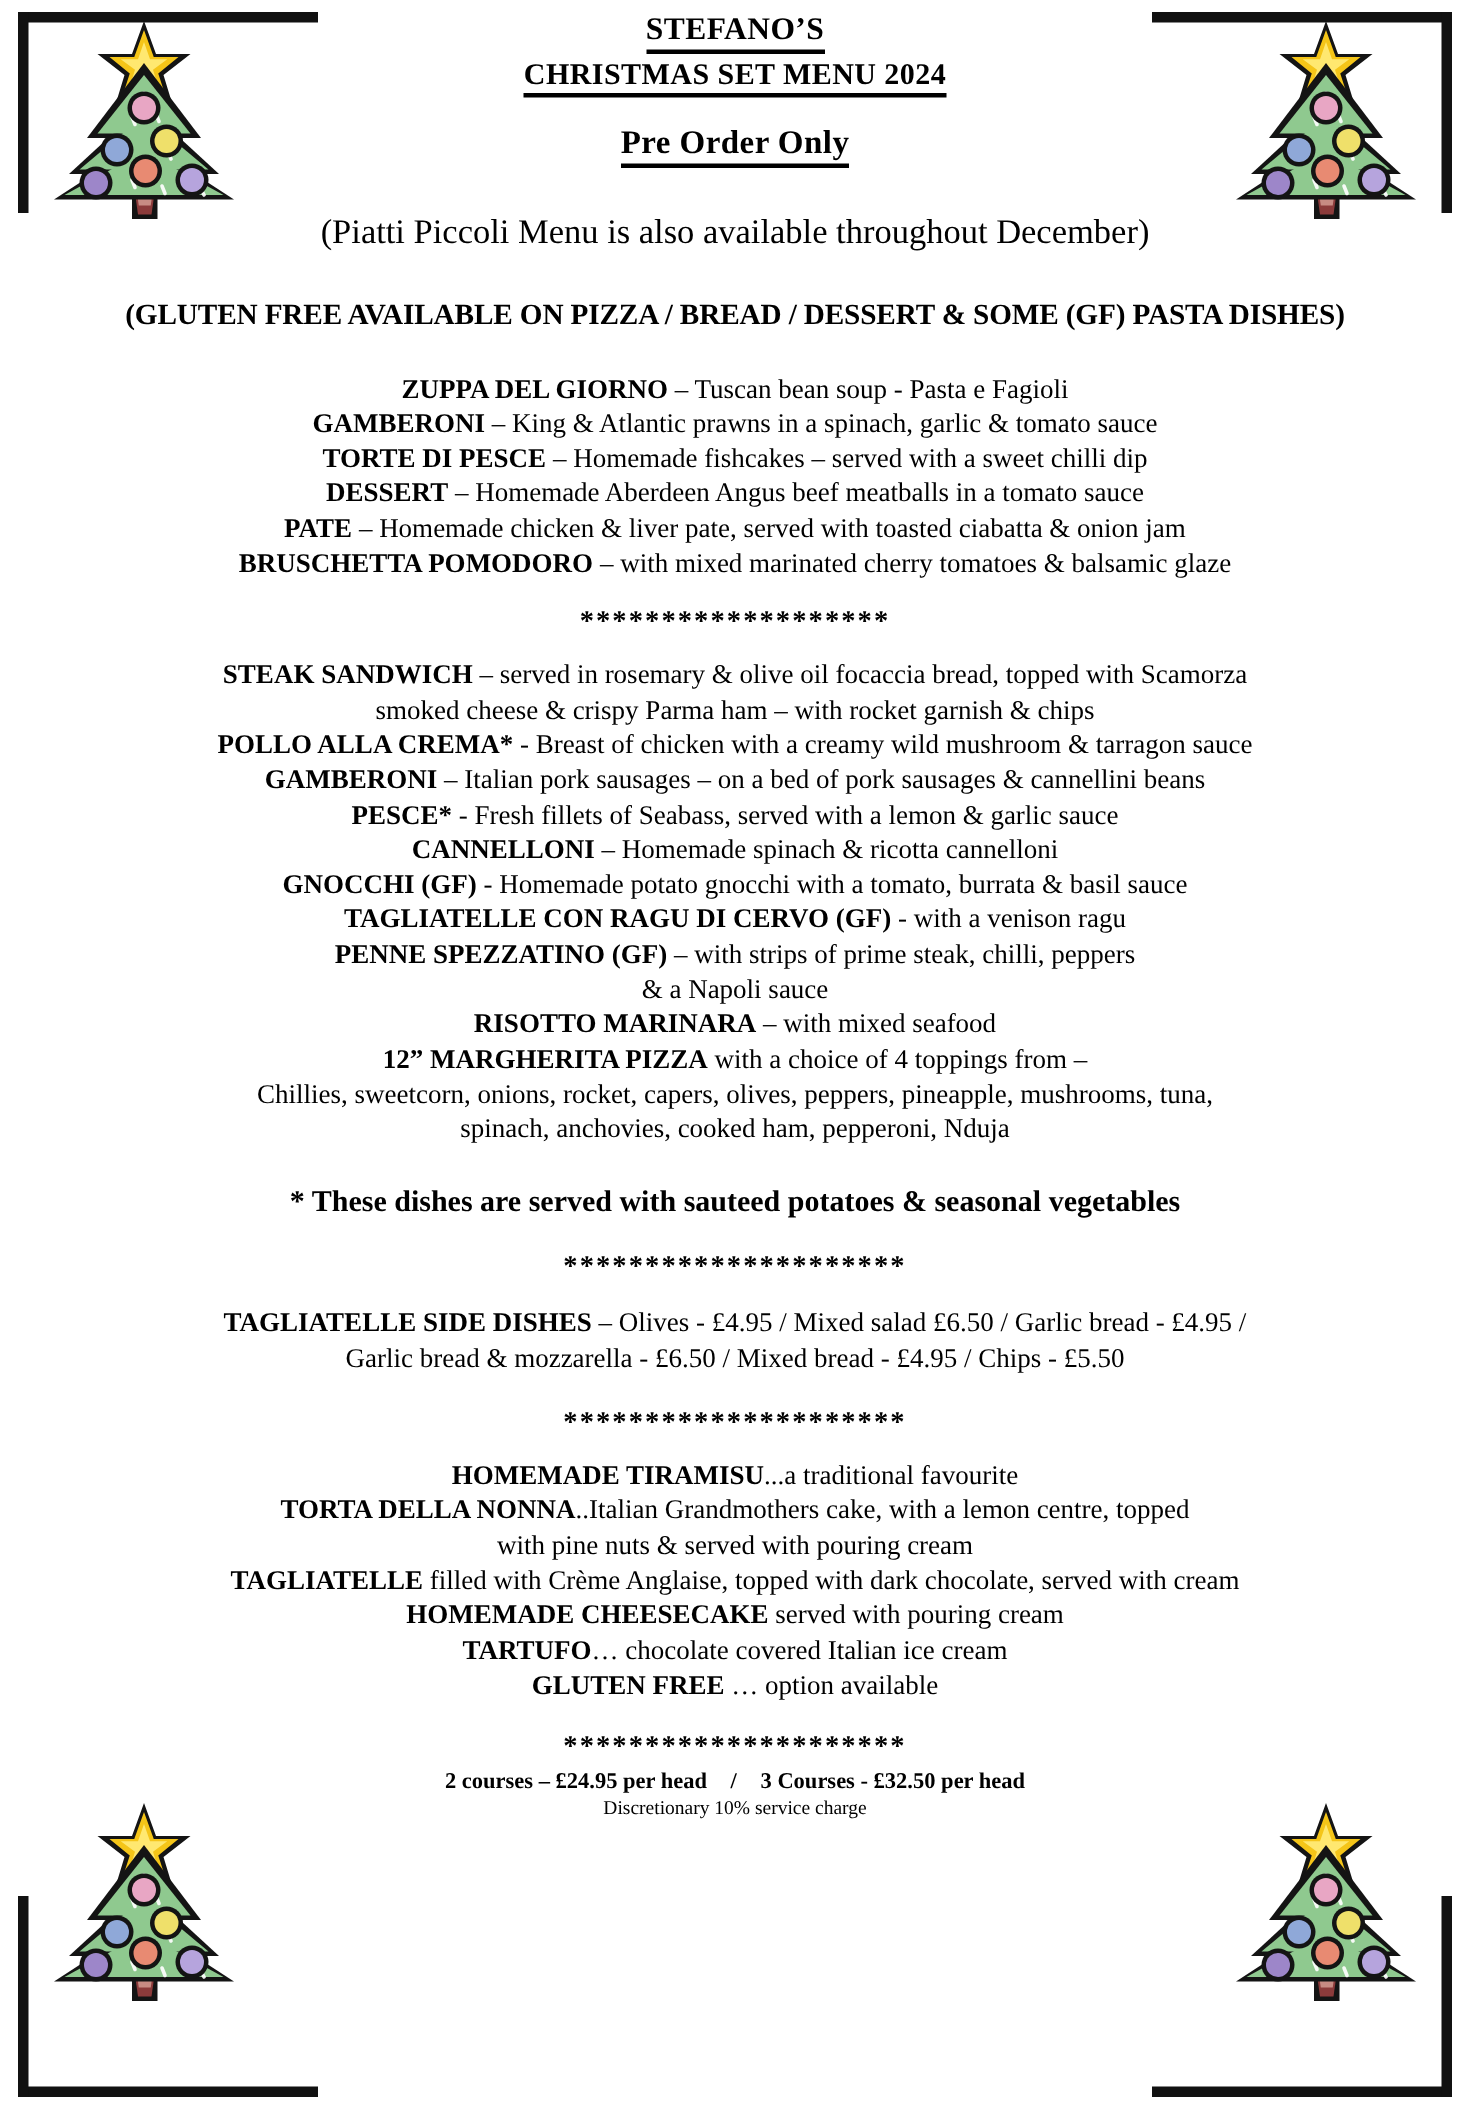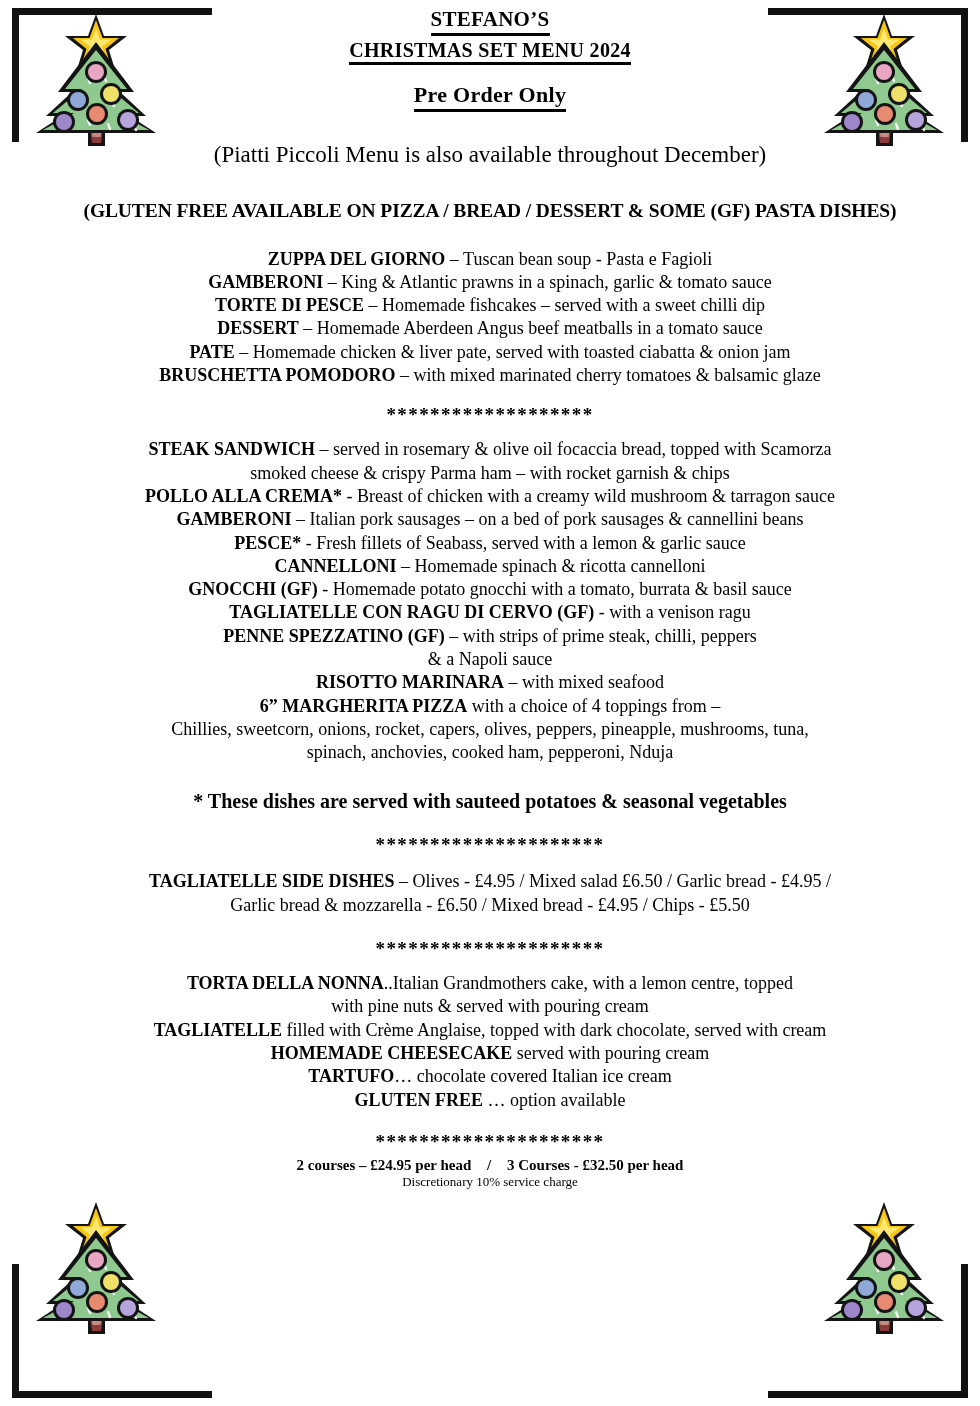--- a/index.html
+++ b/index.html
@@ -352,39 +352,40 @@
       <div class="menu-line"><span>smoked cheese &amp; crispy Parma ham – with rocket garnish &amp; chips</span></div>
       <div class="menu-line"><span class="nm">POLLO ALLA CREMA*</span><span> - Breast of chicken with a creamy wild mushroom &amp; tarragon sauce</span></div>
       <div class="menu-line"><span class="nm">GAMBERONI</span><span> – Italian pork sausages – on a bed of pork sausages &amp; cannellini beans</span></div>
       <div class="menu-line"><span class="nm">PESCE*</span><span> - Fresh fillets of Seabass, served with a lemon &amp; garlic sauce</span></div>
       <div class="menu-line"><span class="nm">CANNELLONI</span><span> – Homemade spinach &amp; ricotta cannelloni</span></div>
       <div class="menu-line"><span class="nm">GNOCCHI (GF)</span><span> - Homemade potato gnocchi with a tomato, burrata &amp; basil sauce</span></div>
       <div class="menu-line"><span class="nm">TAGLIATELLE CON RAGU DI CERVO (GF)</span><span> - with a venison ragu</span></div>
       <div class="menu-line"><span class="nm">PENNE SPEZZATINO (GF)</span><span> – with strips of prime steak, chilli, peppers</span></div>
       <div class="menu-line"><span>&amp; a Napoli sauce</span></div>
       <div class="menu-line"><span class="nm">RISOTTO MARINARA</span><span>  – with mixed seafood</span></div>
-      <div class="menu-line"><span class="nm">6” MARGHERITA PIZZA</span><span> with a choice of 4 toppings from –</span></div>
+      <div class="menu-line"><span class="nm">12” MARGHERITA PIZZA</span><span> with a choice of 4 toppings from –</span></div>
     </div>
   <div class="course-block" id="toppings-block">
       <div class="menu-line">Chillies, sweetcorn, onions, rocket, capers, olives, peppers, pineapple, mushrooms, tuna,</div>
       <div class="menu-line">spinach, anchovies, cooked ham, pepperoni, Nduja</div>
     </div>
 
   <div class="note-star" style="margin-top:26px">* These dishes are served with sauteed potatoes &amp; seasonal vegetables</div>
 
   <div class="stars-sep" style="margin-top:22px">*********************</div>
 
   <div class="menu-line" style="margin-top:16px">
     <span class="nm">TAGLIATELLE SIDE DISHES</span><span> – Olives - £4.95 / Mixed salad £6.50 / Garlic bread - £4.95 /</span>
   </div>
   <div class="menu-line">Garlic bread &amp; mozzarella - £6.50 / Mixed bread - £4.95 / Chips - £5.50</div>
 
   <div class="stars-sep" style="margin-top:22px">*********************</div>
 
   <div class="course-block" id="desserts-block" style="margin-top:14px">
+      <div class="menu-line"><span class="nm">HOMEMADE TIRAMISU</span><span>...a traditional favourite</span></div>
       <div class="menu-line"><span class="nm">TORTA DELLA NONNA</span><span>..Italian Grandmothers cake, with a lemon centre, topped</span></div>
       <div class="menu-line"><span>with pine nuts &amp; served with pouring cream</span></div>
       <div class="menu-line"><span class="nm">TAGLIATELLE</span><span> filled with Crème Anglaise, topped with dark chocolate, served with cream</span></div>
       <div class="menu-line"><span class="nm">HOMEMADE CHEESECAKE</span><span> served with pouring cream</span></div>
       <div class="menu-line"><span class="nm">TARTUFO</span><span>… chocolate covered Italian ice cream</span></div>
       <div class="menu-line"><span class="nm">GLUTEN FREE</span><span> … option available</span></div>
     </div>
 
   <div class="stars-sep" style="margin-top:20px">*********************</div>
 

